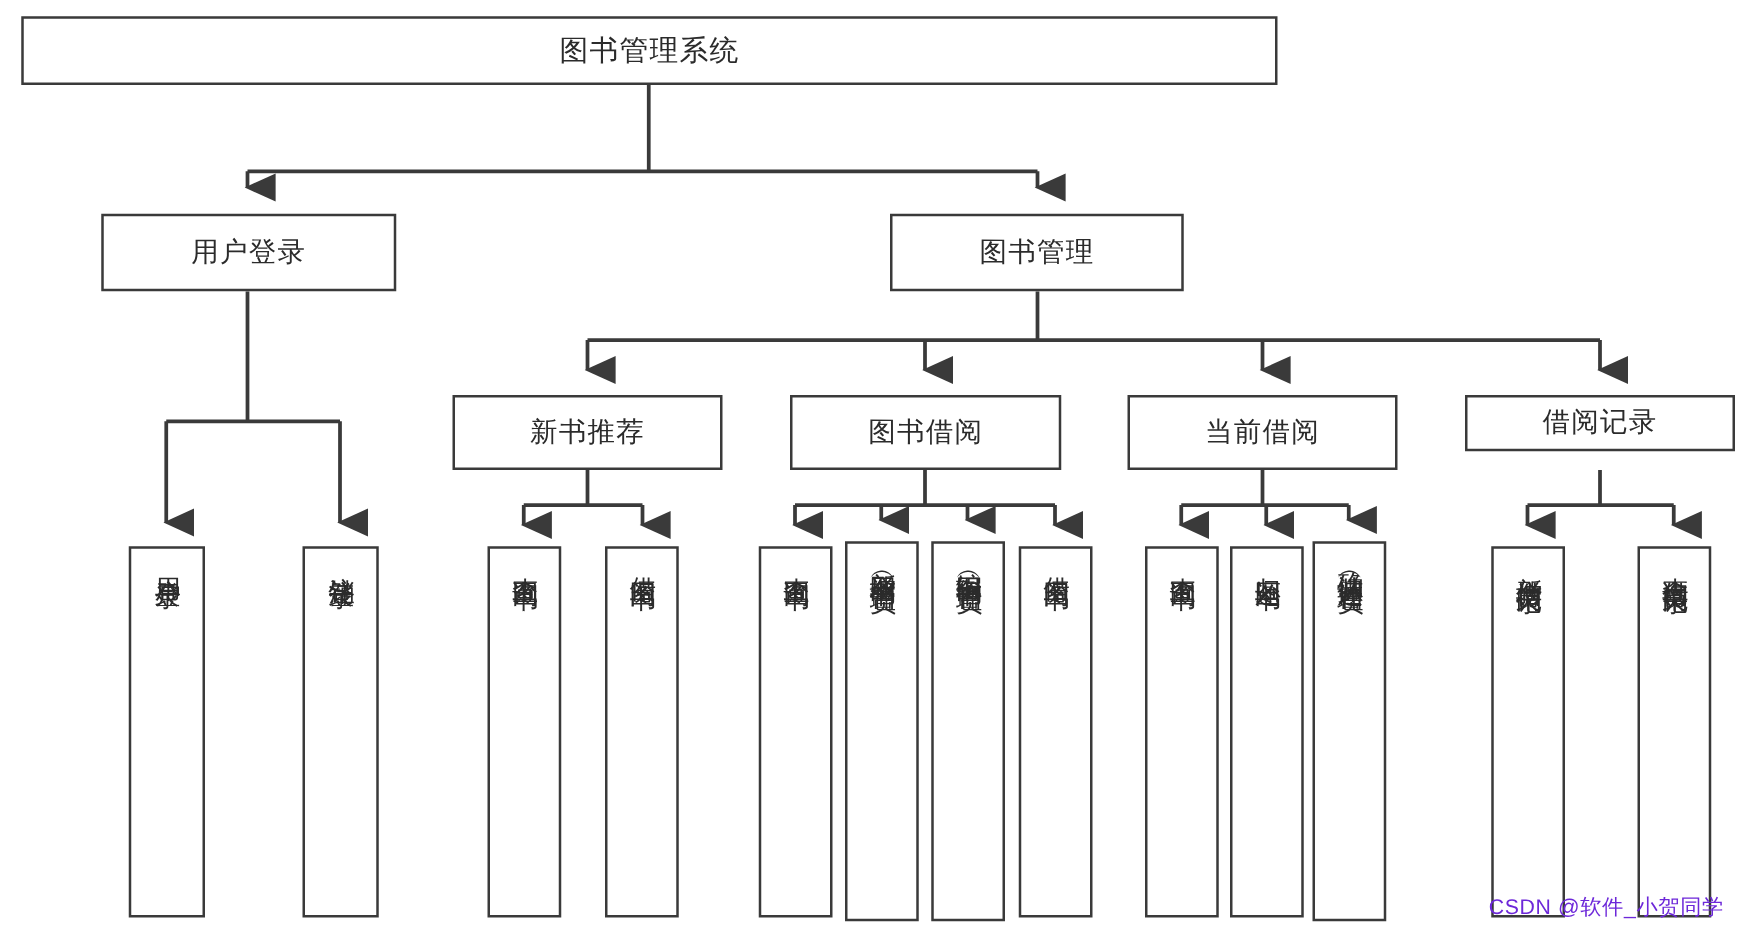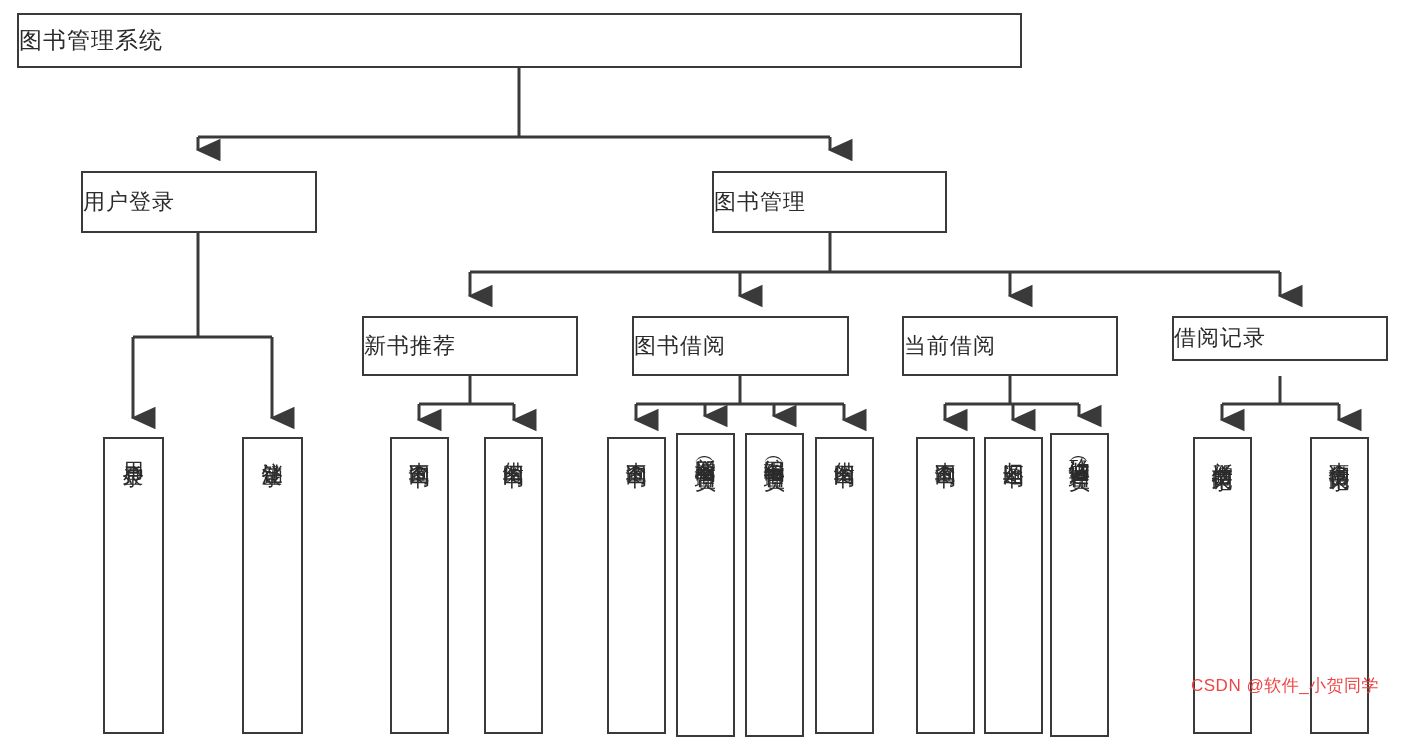--- a/index.html
+++ b/index.html
@@ -28,20 +28,21 @@
     height: 747px;
     pointer-events: none;
   }
   .node {
     position: absolute;
     box-sizing: border-box;
     background: #ffffff;
     border: 2px solid #3a3a3a;
     display: flex;
     align-items: center;
+    justify-content: center;
     color: #2b2b2b;
   }
   .node.horizontal .node-label {
     font-size: 22px;
     letter-spacing: 1px;
     line-height: 1.2;
     white-space: nowrap;
   }
   .node.vertical {
     align-items: flex-start;
@@ -55,23 +56,23 @@
     line-height: 1.22;
     letter-spacing: 2px;
     white-space: nowrap;
   }
   .node.root .node-label {
     font-size: 23px;
   }
   .watermark {
     position: absolute;
     left: 1191px;
-    top: 674px;
+    top: 714px;
     font-size: 17px;
-    color: #ef4444;
+    color: #6d28d9;
     white-space: nowrap;
     letter-spacing: 0.5px;
   }
 </style>
 </head>
 <body>
 
 <div id="diagram-root">
 
   <svg id="connectors" viewBox="0 0 1405 747">

